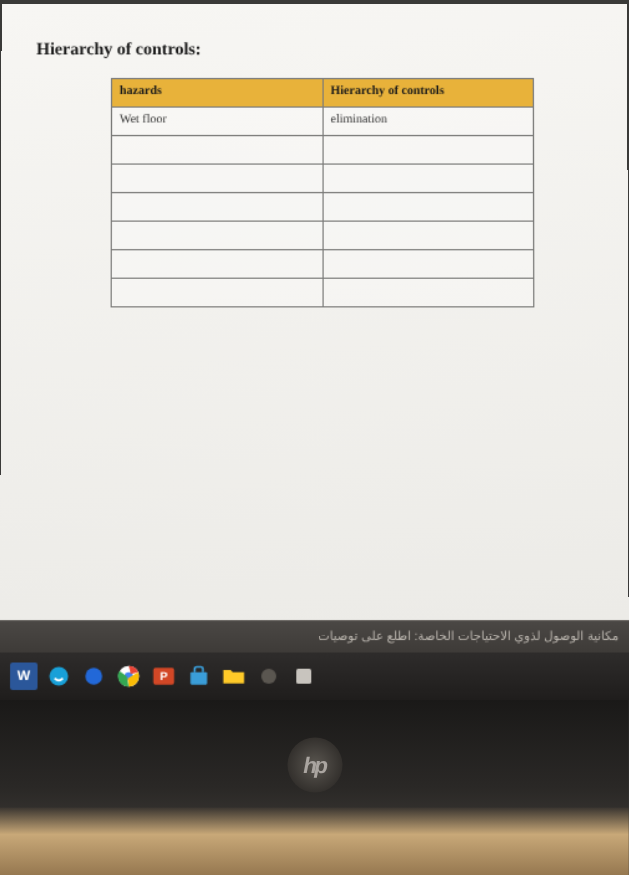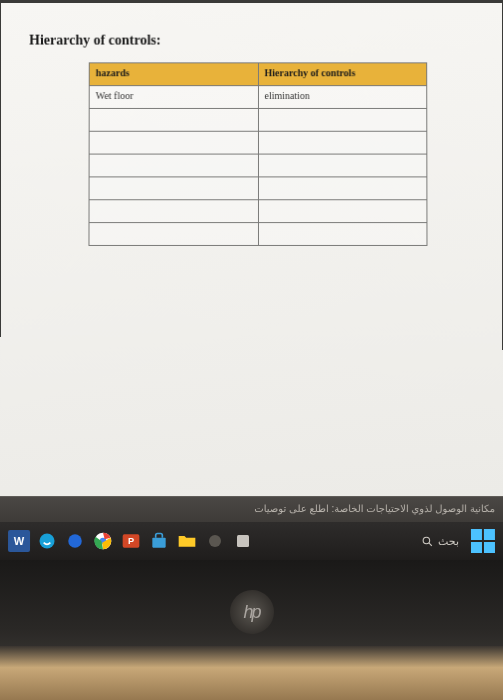--- a/index.html
+++ b/index.html
@@ -115,21 +115,21 @@
       position: absolute;
       top: 590px; left: 50%;
       transform: translateX(-50%);
       width: 44px; height: 44px;
       border-radius: 50%;
       background: radial-gradient(circle, #5a5650 0%, #2e2b28 80%);
       display: flex; align-items: center; justify-content: center;
       color: #aaa5a0;
       font-family: Arial, sans-serif;
       font-style: italic;
-      font-weight: normal;
+      font-weight: bold;
       font-size: 18px;
       letter-spacing: -2px;
     }
     .hinge {
       position: absolute;
       top: 646px; left: 0; right: 0; height: 54px;
       background: linear-gradient(180deg, #3a3530 0%, #c8a878 40%, #967850 100%);
     }
   </style>
 </head>
@@ -230,35 +230,20 @@
         <svg viewBox="0 0 24 24" width="18" height="18">
             <circle cx="12" cy="12" r="8" fill="#5a5650"></circle>
           </svg>
       </div>
       <div class="tb-icon">
         <svg viewBox="0 0 24 24" width="18" height="18">
             <rect x="4" y="4" width="16" height="16" rx="2" fill="#c8c4be"></rect>
           </svg>
       </div>
     </div>
-    <div class="taskbar-right">
-      <div class="search-box">
-        <span>بحث</span>
-        <svg viewBox="0 0 24 24">
-            <circle cx="10" cy="10" r="6" stroke="#d0ccc5" stroke-width="2" fill="none"></circle>
-            <line x1="15" y1="15" x2="20" y2="20" stroke="#d0ccc5" stroke-width="2"></line>
-          </svg>
-      </div>
-      <div class="start-btn">
-        <span></span>
-          <span></span>
-          <span></span>
-          <span></span>
-      </div>
-    </div>
   </div>
 </div>
 
 <div class="bezel"></div>
 <div class="hp-logo">
     <span>hp</span>
   </div>
 <div class="hinge"></div>
 
 </body></html>

